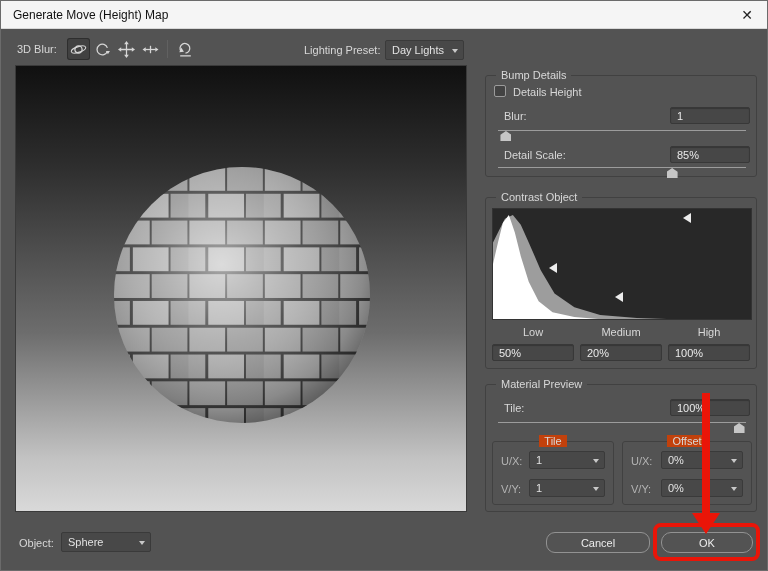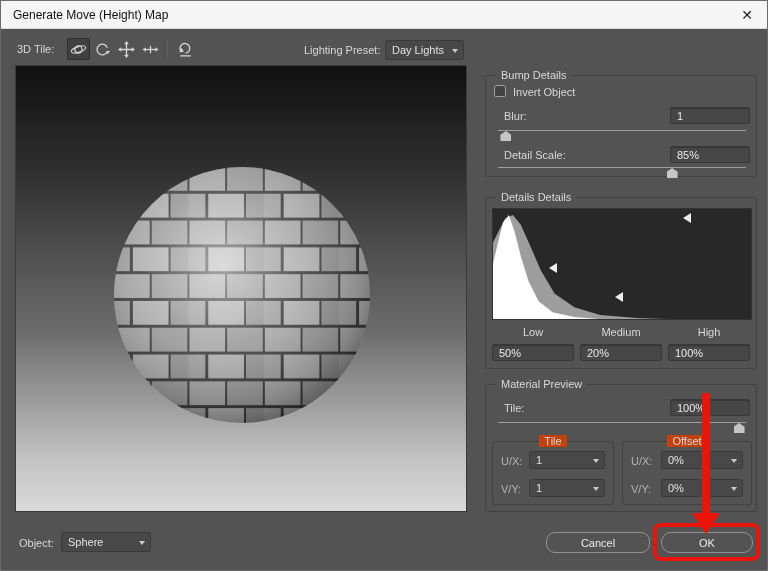--- a/index.html
+++ b/index.html
@@ -123,21 +123,21 @@
 </head>
 <body>
 
 <div class="window">
 
   <div class="titlebar">
     <div class="title">Generate Move (Height) Map</div>
     <div class="close">✕</div>
   </div>
 
-  <span class="lbl" style="left:16px; top:42px;">3D Tile:</span>
+  <span class="lbl" style="left:16px; top:42px;">3D Blur:</span>
 
   <div class="toolbtn selected" style="left:66px;">
     <svg width="17" height="17" viewBox="0 0 16 16">
       <circle cx="8" cy="8" r="3.4" fill="none" stroke="#d6d6d6" stroke-width="1.2"></circle>
       <ellipse cx="8" cy="8" rx="7" ry="2.6" fill="none" stroke="#d6d6d6" stroke-width="1" transform="rotate(-18 8 8)"></ellipse>
     </svg>
   </div>
   <div class="toolbtn" style="left:90px;">
     <svg width="17" height="17" viewBox="0 0 16 16">
       <path d="M12.6,9.5 A5,5 0 1 1 12.6,6.5" fill="none" stroke="#d6d6d6" stroke-width="1.2"></path>
@@ -201,39 +201,39 @@
 
   <span class="lbl" style="left:18px; top:536px;">Object:</span>
   <div class="combo" style="left:60px; top:531px; width:90px;">
     <span>Sphere</span>
     <span class="chev"></span>
   </div>
 
   <div class="group" style="left:484px; top:74px; width:272px; height:102px;">
     <div class="group-title">Bump Details</div>
     <div class="checkbox" style="left:8px; top:9px;"></div>
-    <span class="lbl" style="left:27px; top:10px;">Invert Object</span>
+    <span class="lbl" style="left:27px; top:10px;">Details Height</span>
 
     <span class="lbl" style="left:18px; top:34px;">Blur:</span>
     <div class="field" style="left:184px; top:31px;">1</div>
     <div class="slider" style="left:12px; top:52px; width:248px;">
       <div class="track"></div>
       <div class="thumb" style="left:calc(3% - 5px);"></div>
     </div>
 
     <span class="lbl" style="left:18px; top:73px;">Detail Scale:</span>
     <div class="field" style="left:184px; top:70px;">85%</div>
     <div class="slider" style="left:12px; top:89px; width:248px;">
       <div class="track"></div>
       <div class="thumb" style="left:calc(70% - 5px);"></div>
     </div>
   </div>
 
   <div class="group" style="left:484px; top:196px; width:272px; height:172px;">
-    <div class="group-title">Details Details</div>
+    <div class="group-title">Contrast Object</div>
 
     <div class="histogram">
       <svg viewBox="0 0 260 112" preserveAspectRatio="none">
         <path d="M0,112 L0,34 L6,22 L12,10 L20,6 L28,16 L36,34 L48,62 L62,86 L82,100 L108,108 L145,111 L175,112 Z" fill="#9d9d9d"></path>
         <path d="M0,112 L0,56 L5,34 L10,14 L16,6 L22,24 L28,48 L36,74 L46,94 L60,105 L82,110 L106,112 Z" fill="#ffffff"></path>
       </svg>
       <div class="hmarker" style="left:190px; top:4px;"></div>
       <div class="hmarker" style="left:56px; top:54px;"></div>
       <div class="hmarker" style="left:122px; top:83px;"></div>
     </div>

